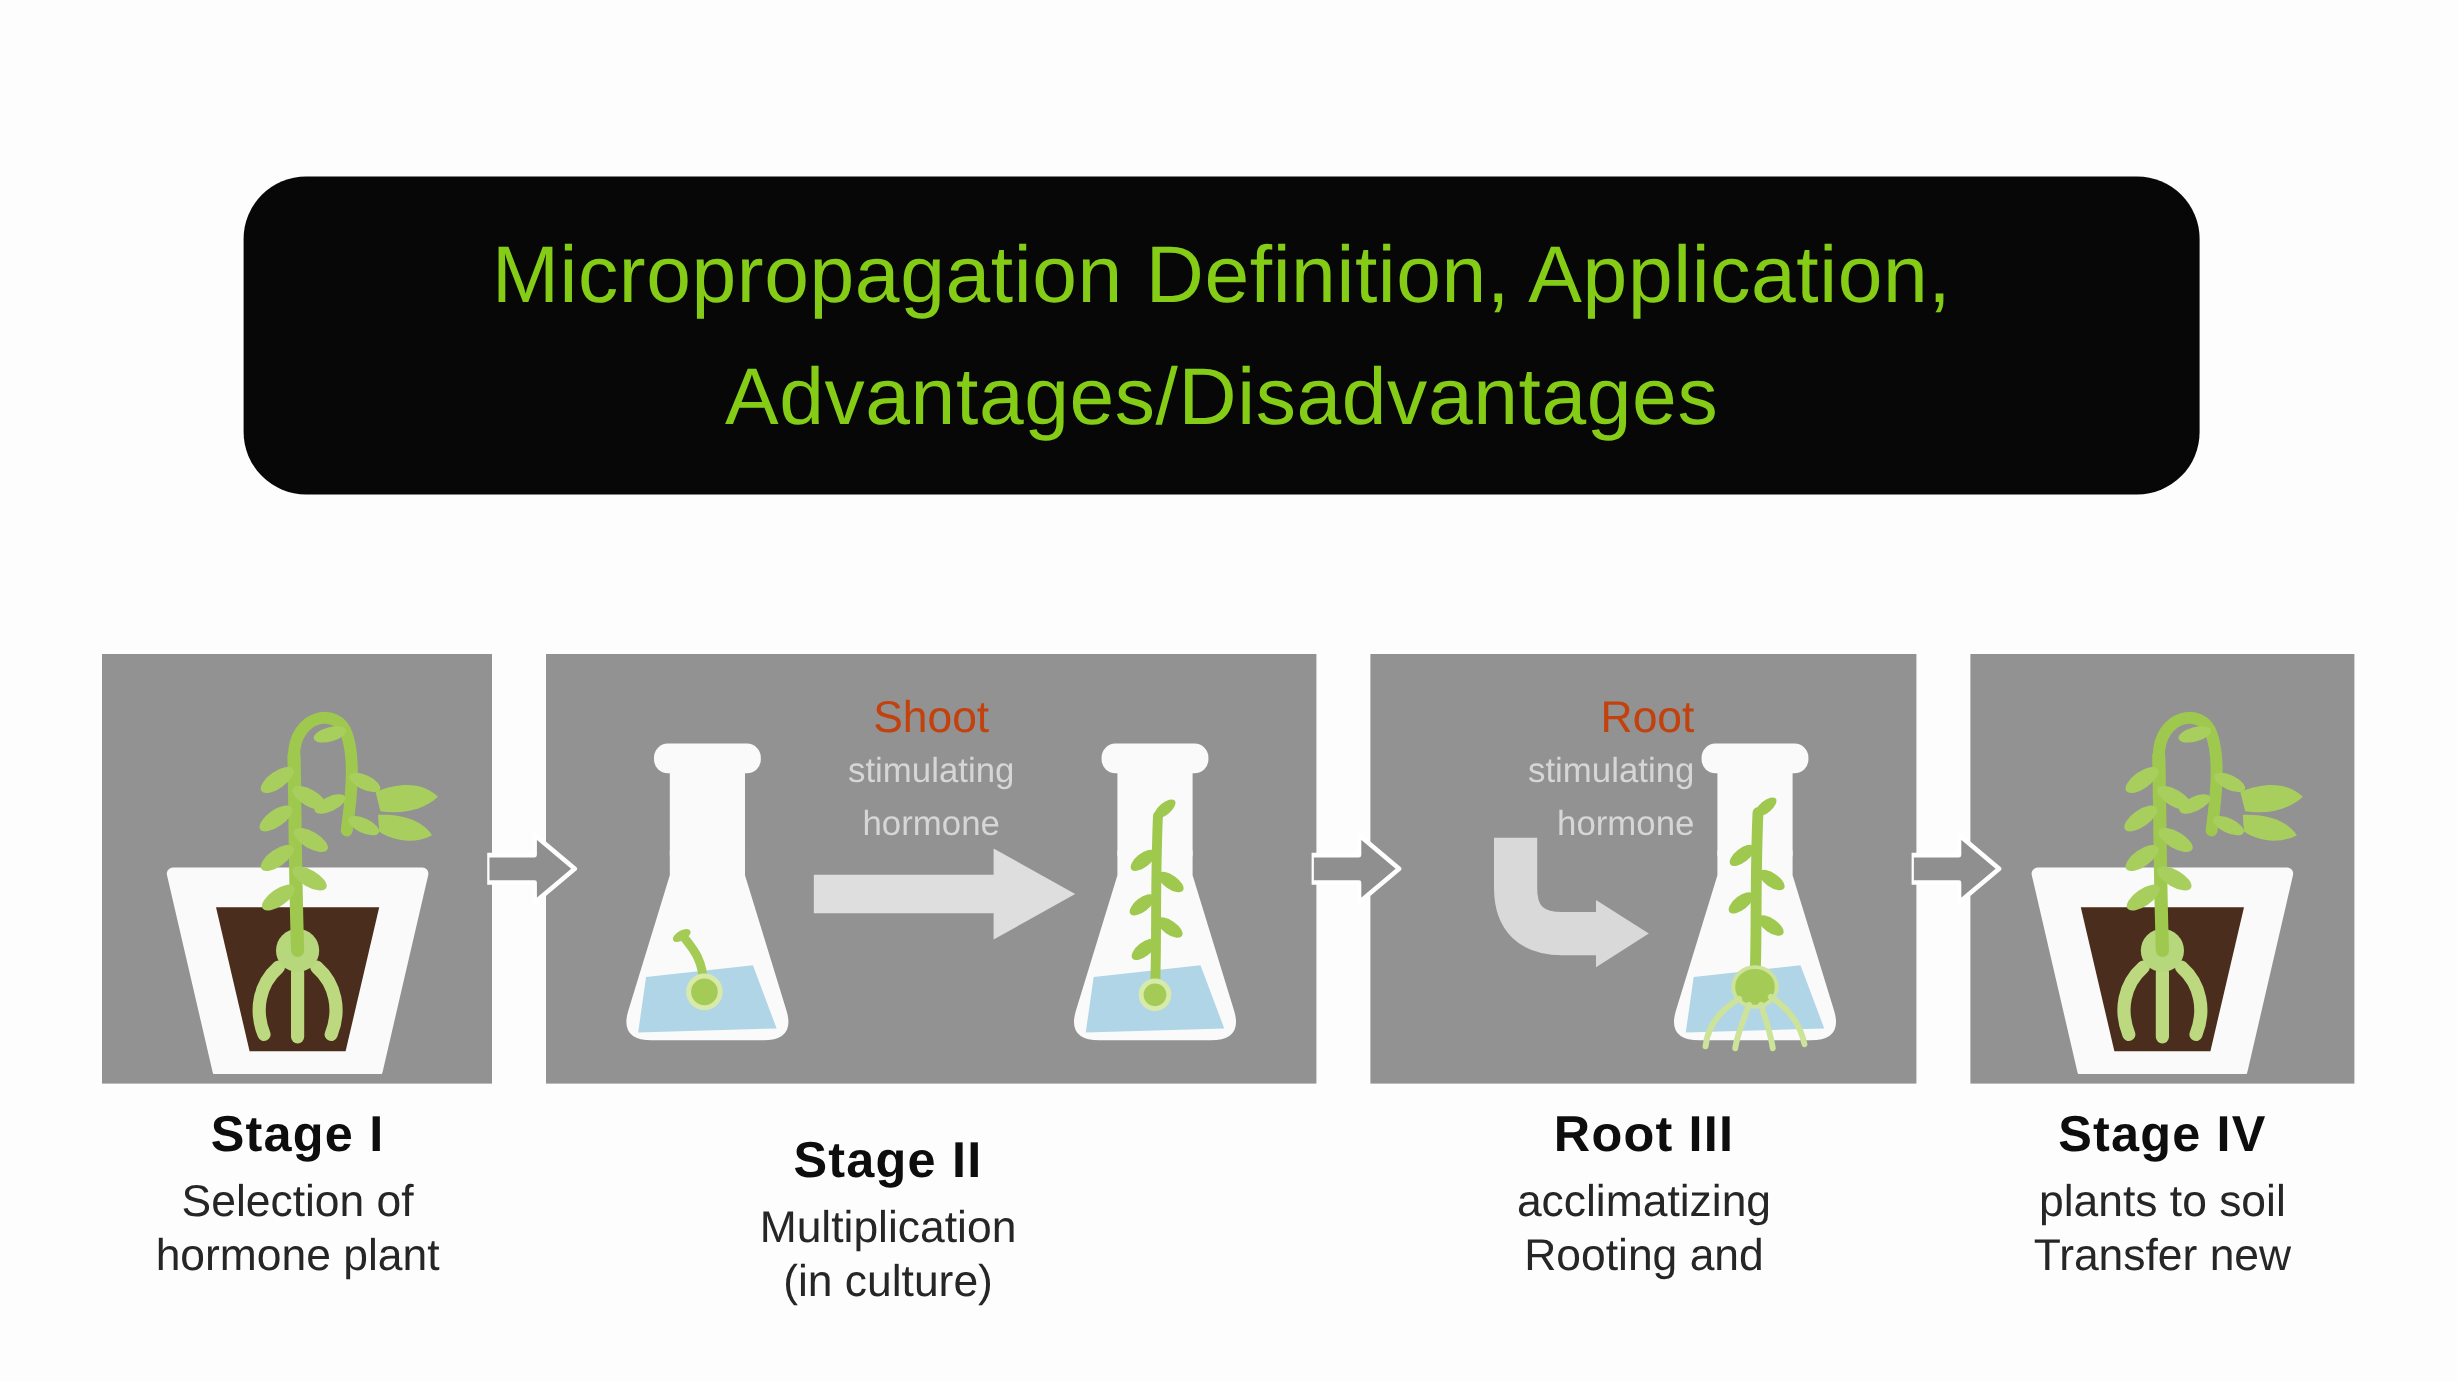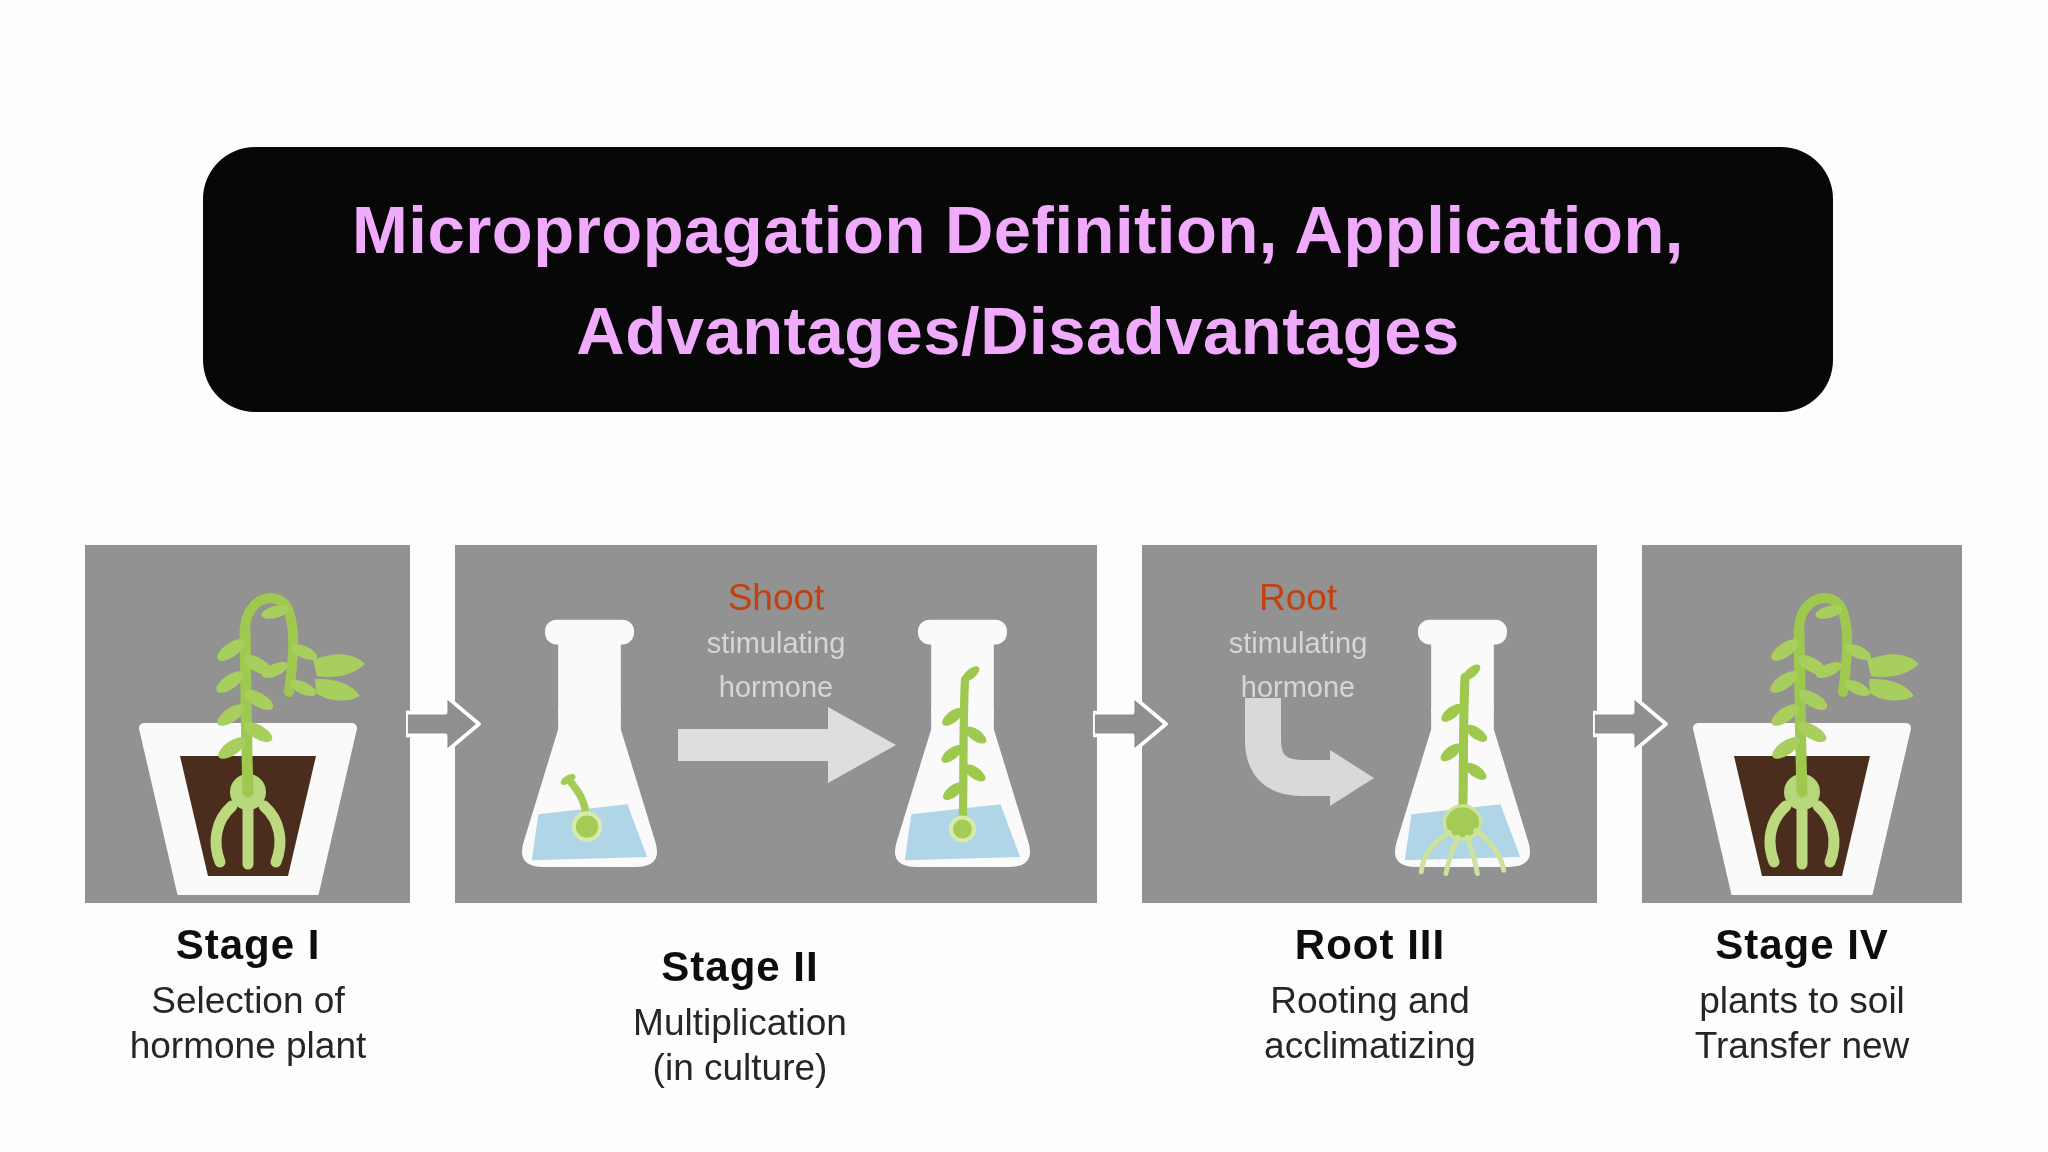--- a/index.html
+++ b/index.html
@@ -3,42 +3,42 @@
 <meta charset="utf-8">
 <style>
   html,body{margin:0;padding:0;background:#ffffff;}
   #canvas{position:relative;width:2048px;height:1152px;background:#fdfdfd;overflow:hidden;
           font-family:"Liberation Sans",sans-serif;}
 
   
   #title-box{position:absolute;left:203px;top:147px;width:1630px;height:265px;
              background:#070707;border-radius:52px;display:flex;flex-direction:column;
              align-items:center;justify-content:center;}
-  .title-line{color:#f0abfc;font-weight:bold;font-size:67px;line-height:101px;
+  .title-line{color:#84cc16;font-weight:normal;font-size:67px;line-height:101px;
               letter-spacing:0.5px;white-space:nowrap;}
 
   
   .panel{position:absolute;top:545px;height:358px;background:#929292;}
   #panel-1{left:85px;width:325px;}
   #panel-2{left:455px;width:642px;}
   #panel-3{left:1142px;width:455px;}
   #panel-4{left:1642px;width:320px;}
 
   .icon-abs{position:absolute;}
 
   
   .connector{position:absolute;top:684px;width:76px;height:80px;}
   #connector-1{left:406px;}
   #connector-2{left:1093px;}
   #connector-3{left:1593px;}
 
   
   .annotation{position:absolute;top:575px;width:300px;text-align:center;}
   #annotation-shoot{left:626px;}
-  #annotation-root{left:1148px;}
+  #annotation-root{left:1112px;text-align:right;}
   .ann-bold{font-size:37px;font-weight:normal;color:#c2410c;line-height:46px;}
   .ann-light{font-size:29px;color:#d6d6d6;line-height:44px;}
 
   
   .stage-label{position:absolute;top:921px;width:320px;text-align:center;}
   #label-1{left:88px;}
   #label-2{left:580px;margin-top:22px;}
   #label-3{left:1210px;}
   #label-4{left:1642px;}
   .stage-heading{font-size:42px;font-weight:bold;color:#0d0d0d;letter-spacing:1px;}
@@ -207,22 +207,22 @@
     <div class="stage-heading">Stage II</div>
     <div class="stage-desc">
       <div>Multiplication</div>
       <div>(in culture)</div>
     </div>
   </div>
 
   <div class="stage-label" id="label-3">
     <div class="stage-heading">Root III</div>
     <div class="stage-desc">
+      <div>acclimatizing</div>
       <div>Rooting and</div>
-      <div>acclimatizing</div>
     </div>
   </div>
 
   <div class="stage-label" id="label-4">
     <div class="stage-heading">Stage IV</div>
     <div class="stage-desc">
       <div>plants to soil</div>
       <div>Transfer new</div>
     </div>
   </div>

